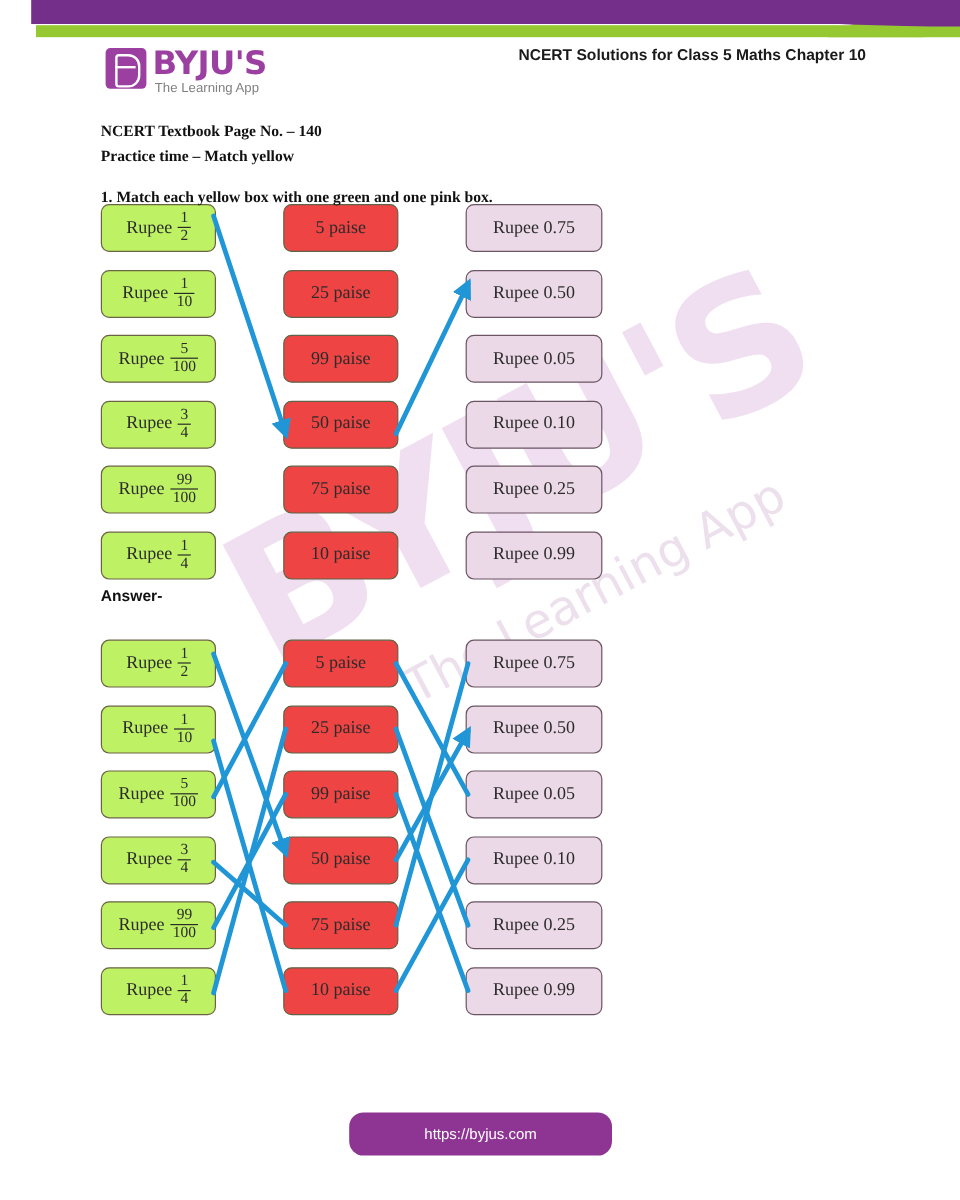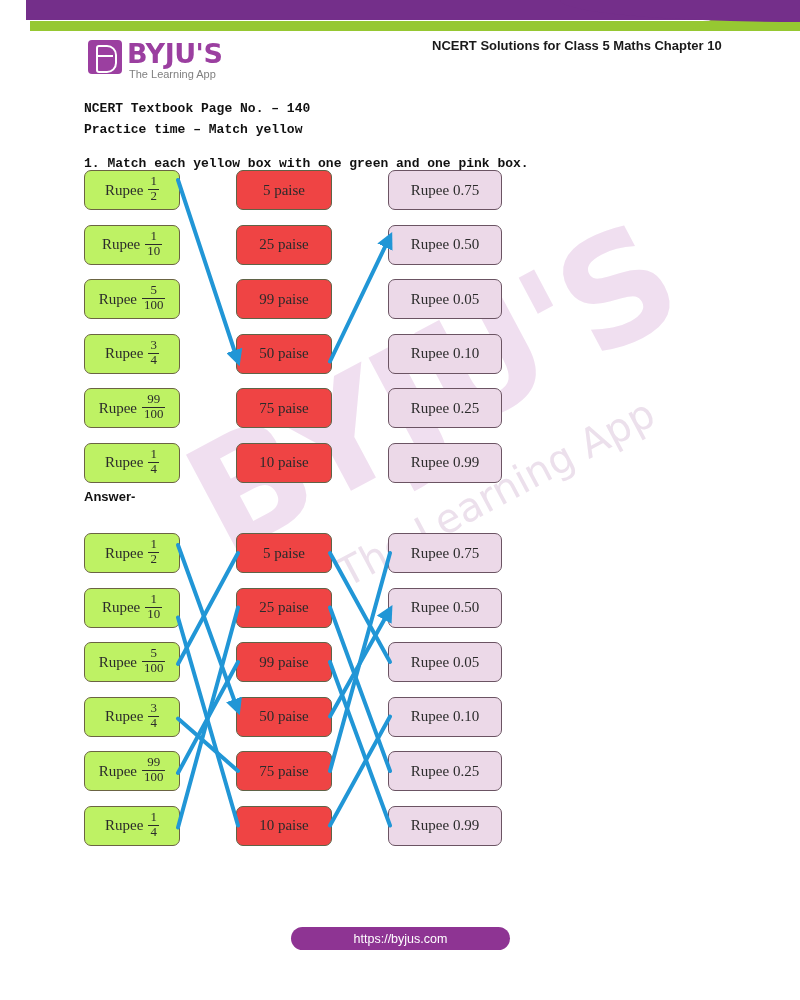--- a/index.html
+++ b/index.html
@@ -149,21 +149,21 @@
     font-weight: bold;
     color: #1a1a1a;
     line-height: 1.55;
   }
   .doc-title div { white-space: nowrap; }
 
   
   .prompt {
     position: absolute;
     left: 84px;
-    font-family: Liberation Mono, monospace;
+    font-family: Liberation Serif, serif;
     font-size: 13px;
     font-weight: bold;
     color: #111111;
     z-index: 3;
     white-space: nowrap;
   }
   .prompt.l1 { top: 101px; }
   .prompt.l2 { top: 122px; }
   .prompt.l3 { top: 144px; margin-top: 12px; }
   .answer-label {
@@ -220,21 +220,21 @@
     position: relative;
     top: -1px;
   }
   .frac .num { padding: 0 2px; }
   .frac .den { padding: 0 2px; border-top: 1.3px solid #2b2b2b; margin-top: 1px; }
 
   
   .footer-link {
     position: absolute;
     left: 291px; top: 927px;
-    width: 219px; height: 23px;
+    width: 219px; height: 36px;
     background: #8e3493;
     border-radius: 12px;
     display: flex;
     align-items: center;
     justify-content: center;
     font-family: "Liberation Sans", sans-serif;
     font-size: 12.5px;
     color: #ffffff;
     z-index: 3;
   }

